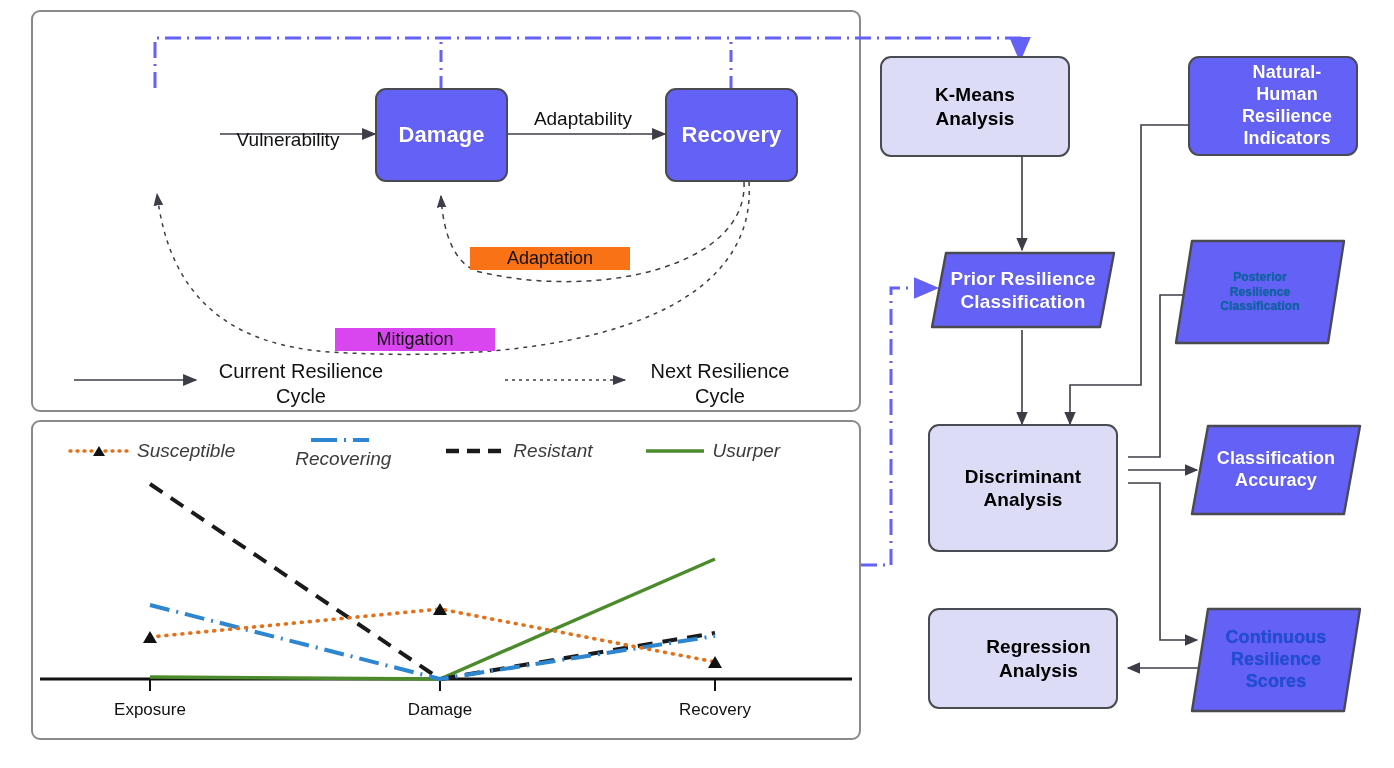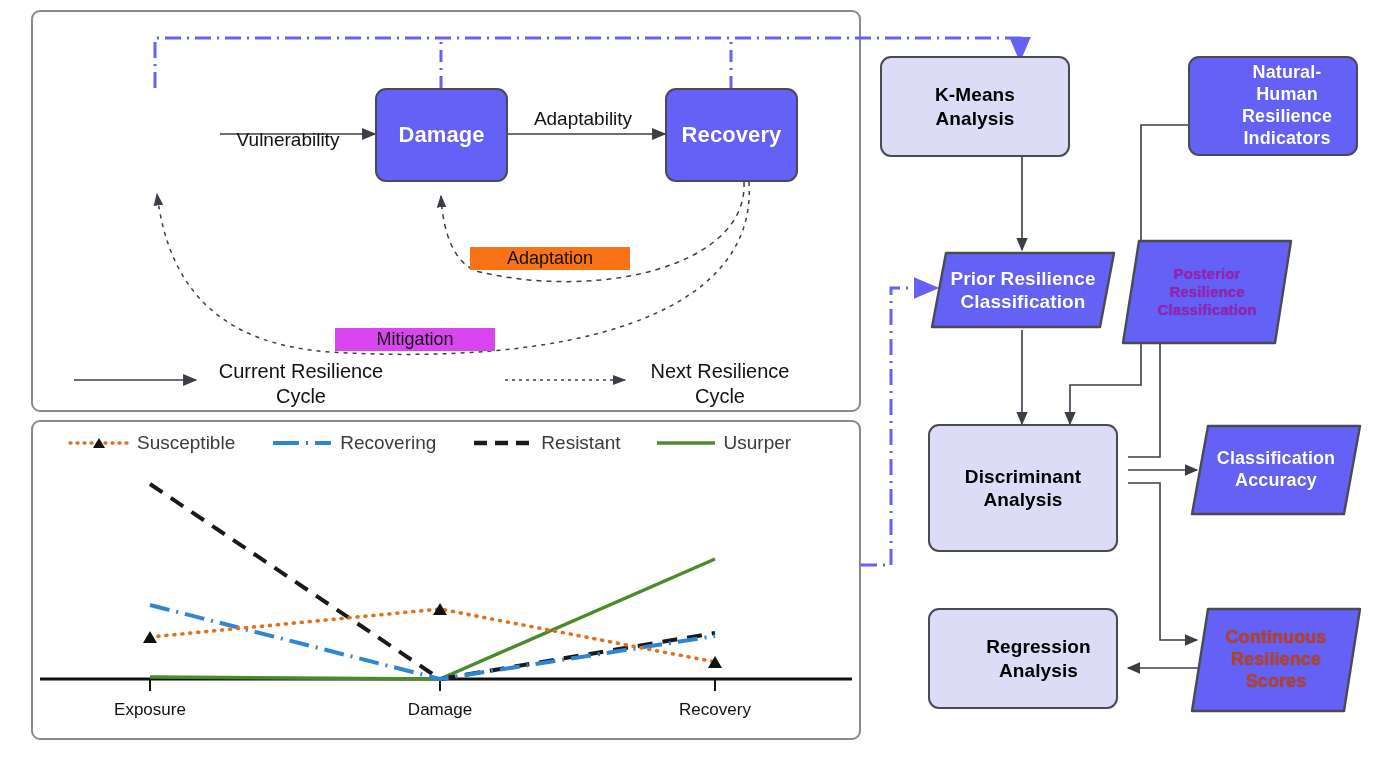--- a/index.html
+++ b/index.html
@@ -18,21 +18,21 @@
   .fill-lav{background:#DCDCF6;color:#000000;}
 
   .para{border:none;background:transparent;}
   .para .paraShape{position:absolute;left:0;top:0;width:100%;height:100%;}
   .para span{position:relative;z-index:2;}
 
   .cyc-label{position:absolute;font-size:20px;color:#111;text-align:center;line-height:1.25;}
 
   .axis-label{position:absolute;font-size:17px;color:#111;text-align:center;}
 
-  .legend{position:absolute;display:flex;align-items:center;gap:0;}
+  .legend{position:absolute;display:flex;align-items:center;gap:17px;font-style:italic;}
   .legend-item{display:flex;align-items:center;}
   .legend-item .ltext{font-size:19px;color:#3b3b3b;margin-left:7px;white-space:nowrap;}
   .legend-item .lswatch{width:62px;height:16px;position:relative;}
   .legend-item .lswatch svg{position:absolute;left:0;top:0;}
 </style>
 </head>
 <body>
 
 <div id="stage">
 
@@ -160,21 +160,21 @@
   <div class="legend" style="left:68px;top:432px;">
     <div class="legend-item">
       <span class="lswatch">
         <svg width="62" height="16">
           <line x1="2" y1="8" x2="60" y2="8" stroke="#E2711D" stroke-width="3.4" stroke-dasharray="1 6" stroke-linecap="round"></line>
           <path d="M31,3 l6,10 l-12,0 z" fill="#111"></path>
         </svg>
       </span>
       <span class="ltext">Susceptible</span>
     </div>
-    <div class="legend-item" style="margin-left:36px;">
+    <div class="legend-item" style="margin-left:36px;flex-direction:column;">
       <span class="lswatch">
         <svg width="62" height="16">
           <line x1="2" y1="8" x2="60" y2="8" stroke="#2E86D0" stroke-width="4" stroke-dasharray="26 7 2 7"></line>
         </svg>
       </span>
       <span class="ltext">Recovering</span>
     </div>
     <div class="legend-item" style="margin-left:36px;">
       <span class="lswatch">
         <svg width="62" height="16">
@@ -219,34 +219,34 @@
   </div>
 
   <div class="node rounded fill-lav" style="left:928px;top:608px;width:190px;height:101px;font-size:19px;padding-left:31px;">
     <span>Regression<br>Analysis</span>
   </div>
 
   <div class="node rounded fill-purple" style="left:1188px;top:56px;width:170px;height:100px;font-size:18px;padding-left:28px;">
     <span>Natural-Human<br>Resilience<br>Indicators</span>
   </div>
 
-  <div class="node para" style="left:1119px;top:237px;width:176px;height:110px;font-size:15px;color:#a21caf;">
+  <div class="node para" style="left:1172px;top:237px;width:176px;height:110px;font-size:12px;color:#0369a1;">
     <svg class="paraShape" viewBox="0 0 176 110" preserveAspectRatio="none">
       <path d="M20,4 L172,4 L156,106 L4,106 Z" fill="#6461F6" stroke="#4a4a52" stroke-width="2.4" stroke-linejoin="round"></path>
     </svg>
     <span style="text-shadow:0 0 1px rgba(0,0,0,.3);">Posterior<br>Resilience<br>Classification</span>
   </div>
 
   <div class="node para" style="left:1188px;top:422px;width:176px;height:96px;font-size:18px;color:#fff;">
     <svg class="paraShape" viewBox="0 0 176 96" preserveAspectRatio="none">
       <path d="M20,4 L172,4 L156,92 L4,92 Z" fill="#6461F6" stroke="#4a4a52" stroke-width="2.4" stroke-linejoin="round"></path>
     </svg>
     <span style="text-shadow:0 0 1px rgba(0,0,0,.3);">Classification<br>Accuracy</span>
   </div>
 
-  <div class="node para" style="left:1188px;top:605px;width:176px;height:110px;font-size:18px;color:#c2410c;">
+  <div class="node para" style="left:1188px;top:605px;width:176px;height:110px;font-size:18px;color:#1d4ed8;">
     <svg class="paraShape" viewBox="0 0 176 110" preserveAspectRatio="none">
       <path d="M20,4 L172,4 L156,106 L4,106 Z" fill="#6461F6" stroke="#4a4a52" stroke-width="2.4" stroke-linejoin="round"></path>
     </svg>
     <span style="text-shadow:0 0 1px rgba(0,0,0,.3);">Continuous<br>Resilience<br>Scores</span>
   </div>
 
 </div>
 
 </body></html>

